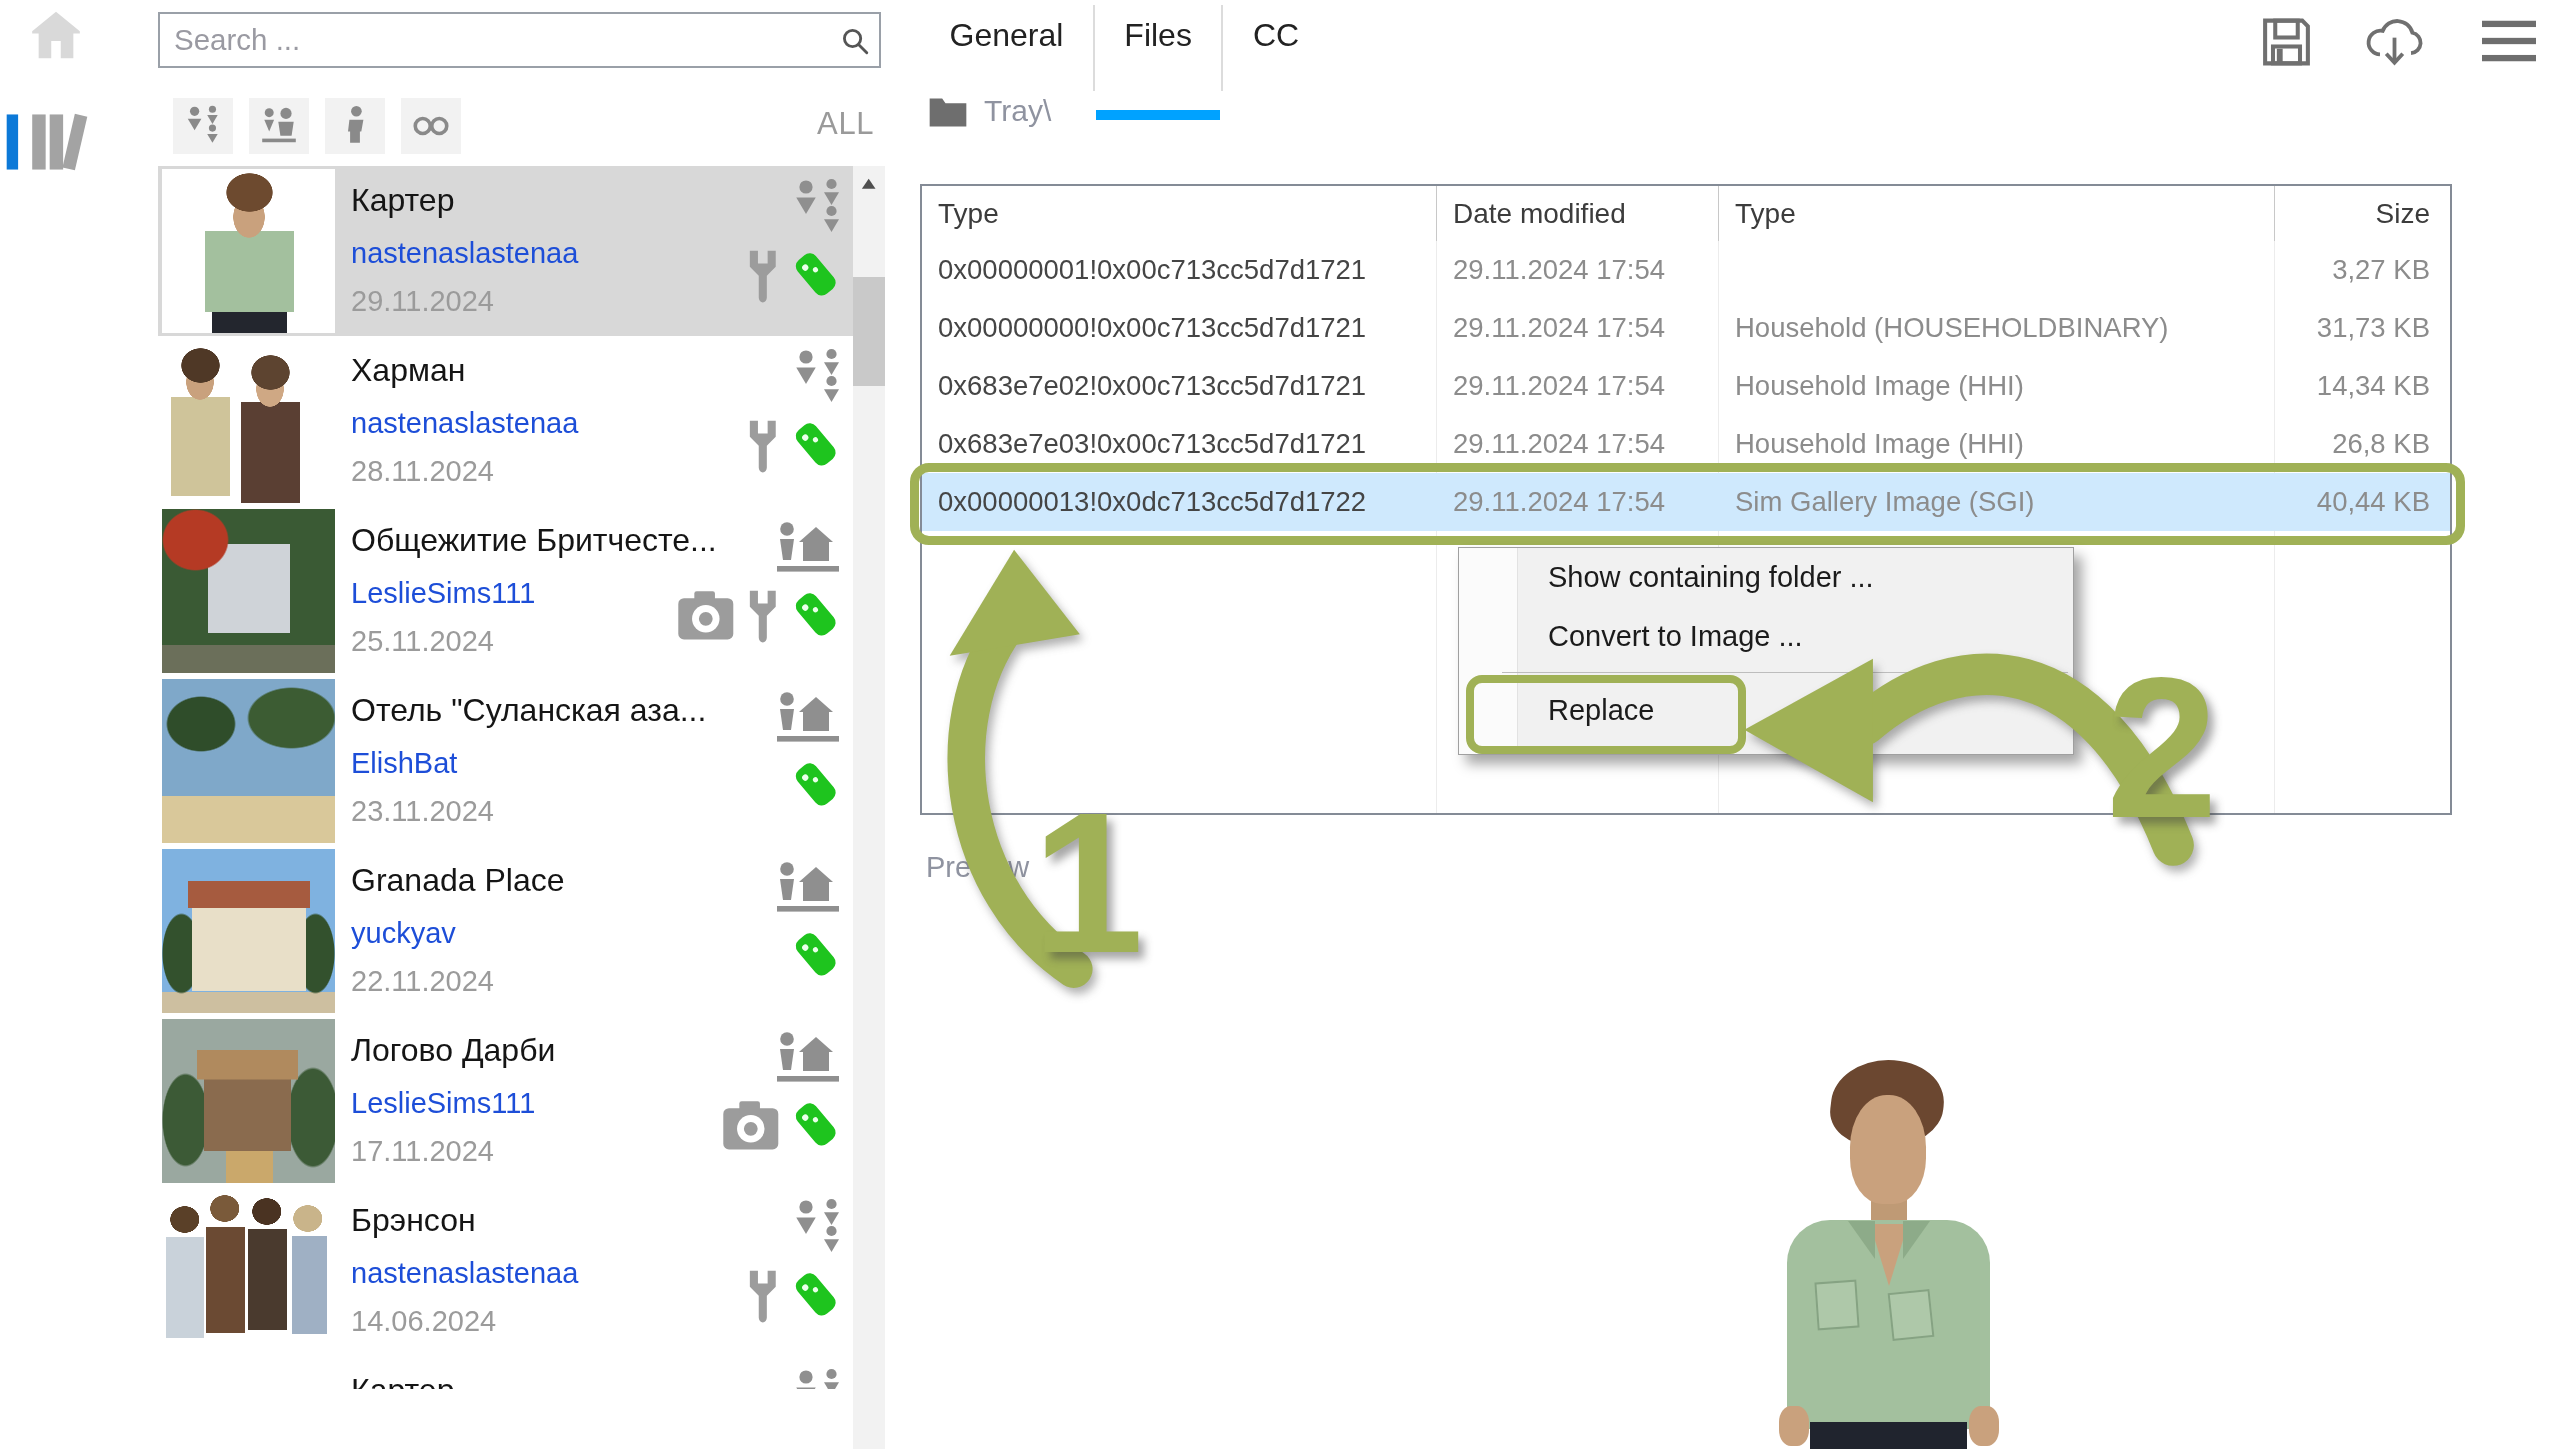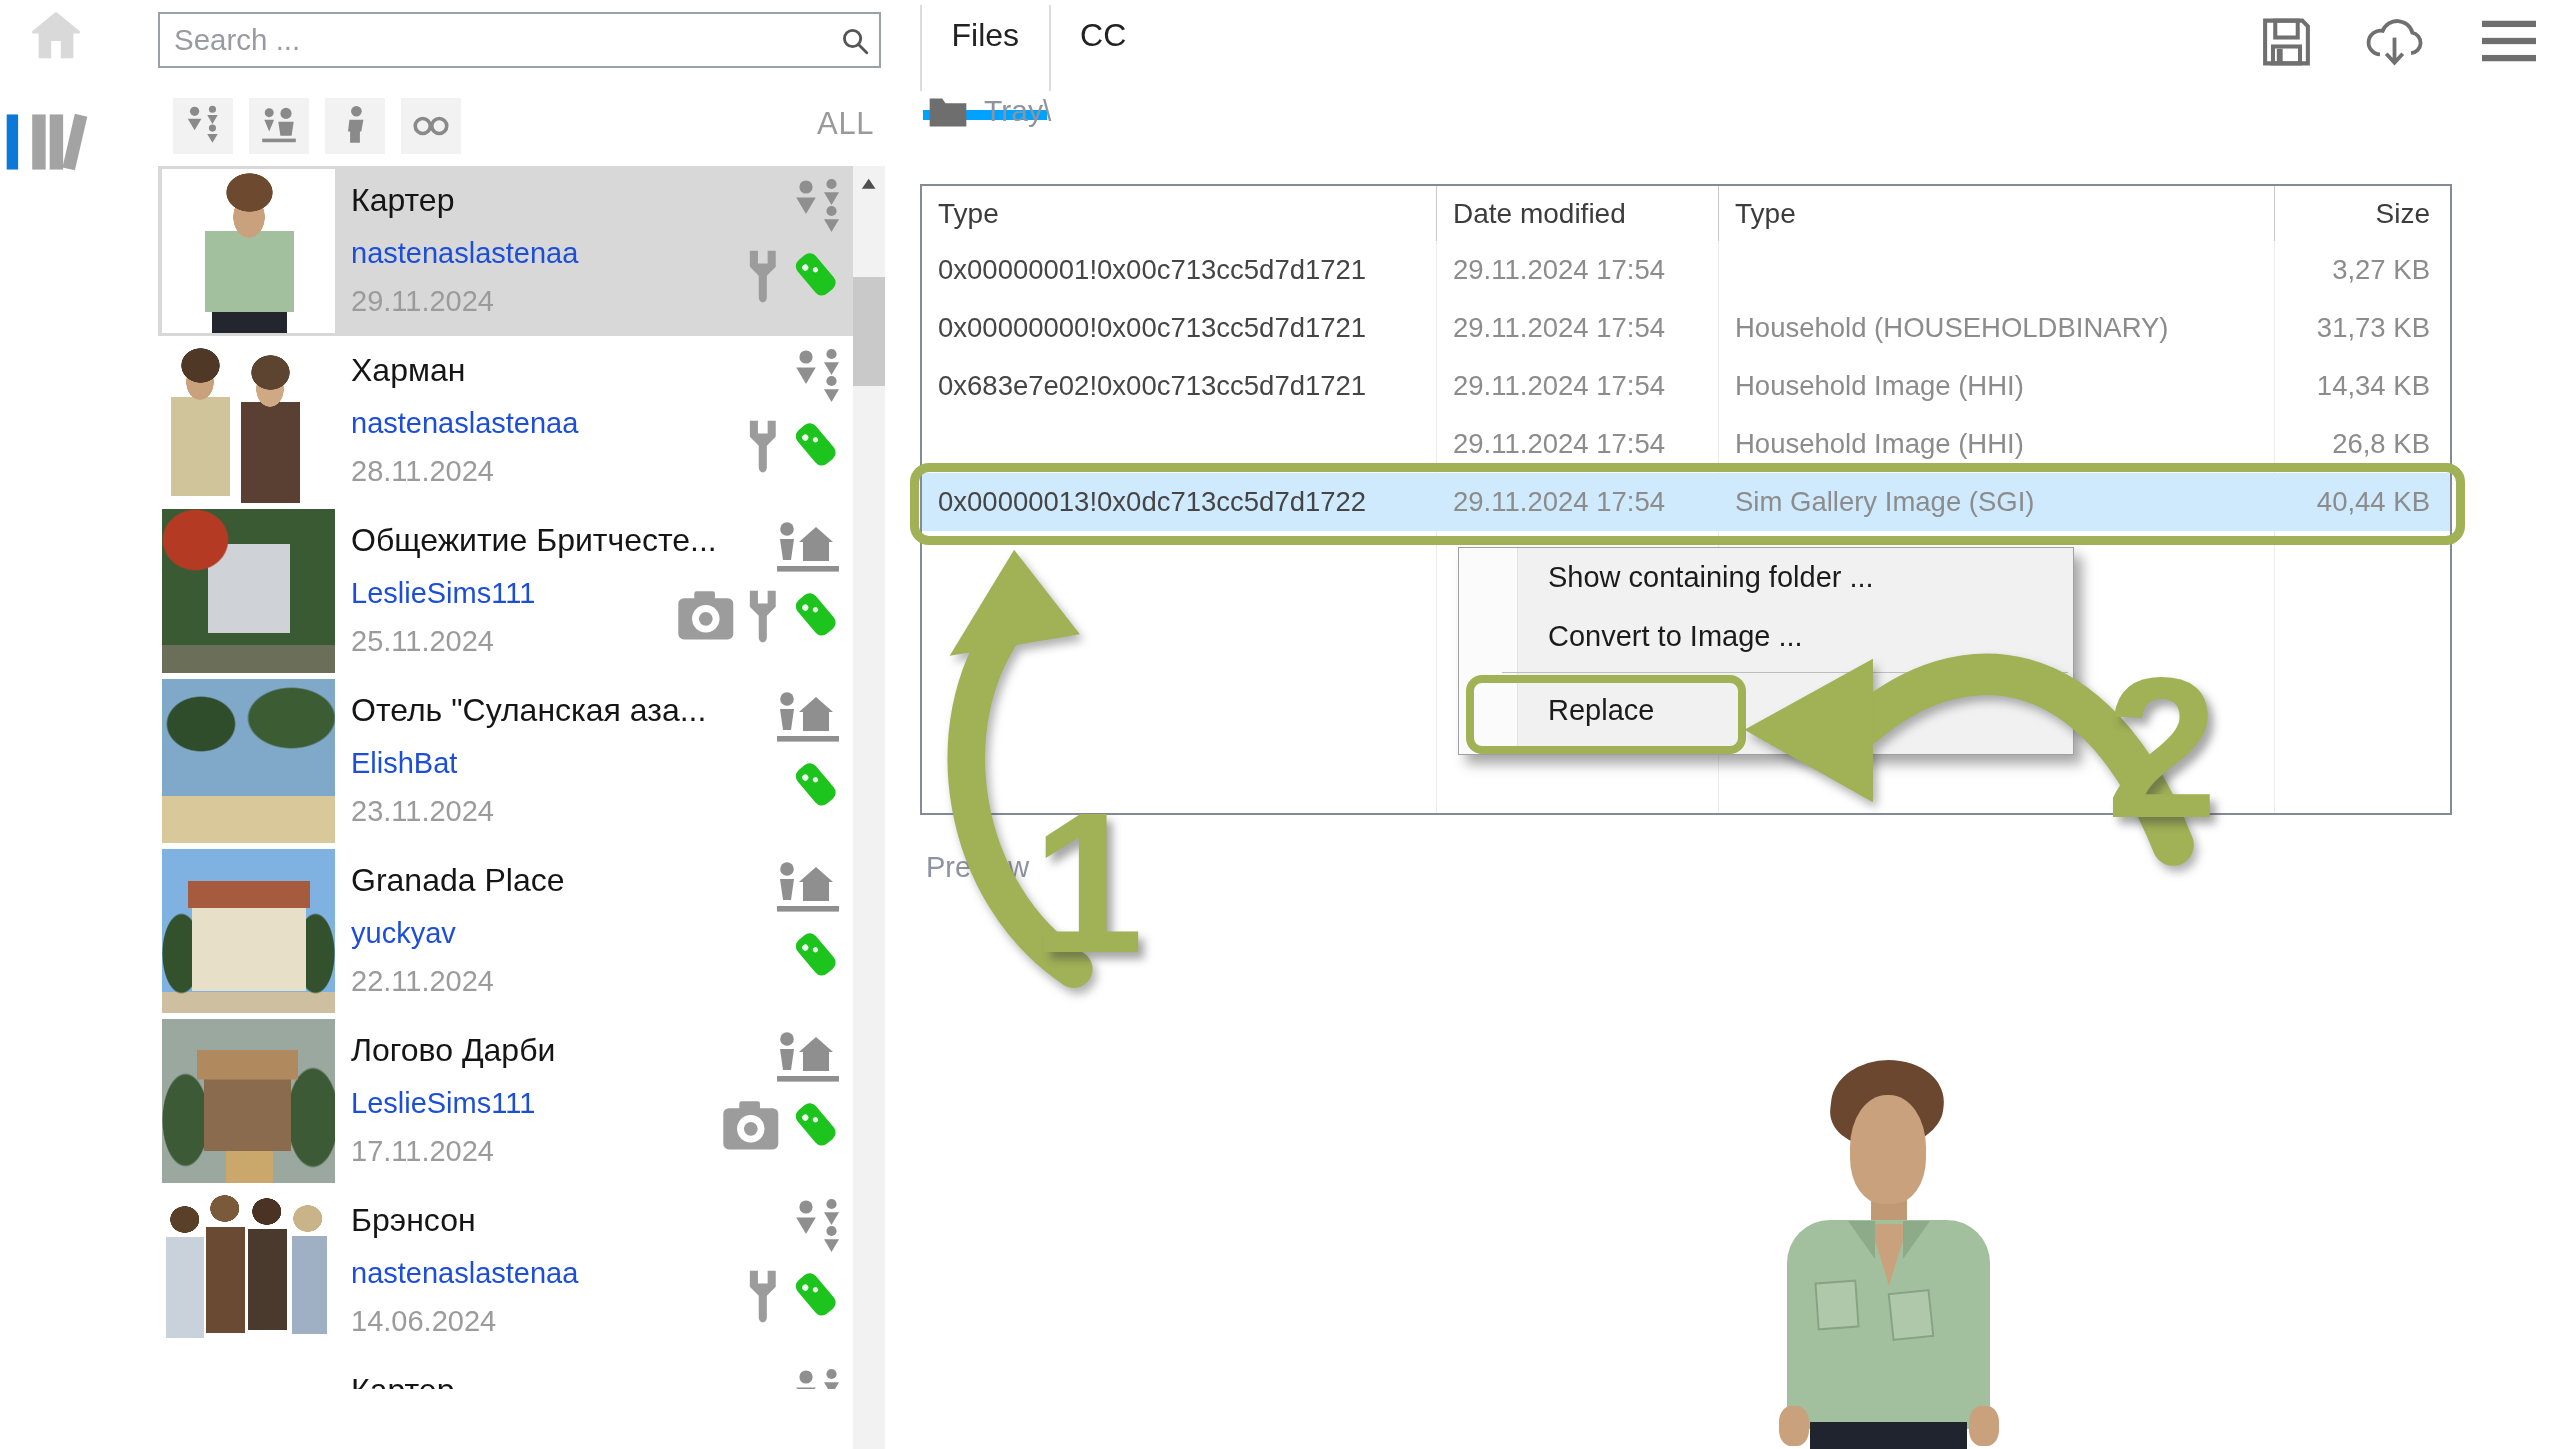--- a/index.html
+++ b/index.html
@@ -530,20 +530,21 @@
       <span>
           <svg width="17.4" height="13.4" viewBox="0 0 14 10">
             <path d="M7 1 L12.5 9 H1.5 Z" fill="#4f4f4f"></path>
           </svg>
         </span>
     </div>
     <div class="scroll-thumb"></div>
   </div>
 
   <div class="abs tab-strip">
+      <div class="tab">General</div>
       <div class="tab-sep"></div>
       <div class="tab active">Files</div>
       <div class="tab-sep"></div>
       <div class="tab">CC</div>
     </div>
 
   <button class="abs tr-btn save-btn">
     <span><svg width="55" height="54" viewBox="0 0 24 24" fill="none" stroke="#707070" stroke-width="1.8">
           <path d="M2.5 2.5 H19 L21.5 5 V21.5 H2.5 Z"></path>
           <rect x="7" y="2.5" width="10" height="7.5"></rect>
@@ -600,20 +601,21 @@
           <span class="c c2">Household (HOUSEHOLDBINARY)</span>
           <span class="c c3">31,73 KB</span>
         </div>
         <div class="t-row">
           <span class="c c0">0x683e7e02!0x00c713cc5d7d1721</span>
           <span class="c c1">29.11.2024 17:54</span>
           <span class="c c2">Household Image (HHI)</span>
           <span class="c c3">14,34 KB</span>
         </div>
         <div class="t-row">
+          <span class="c c0">0x683e7e03!0x00c713cc5d7d1721</span>
           <span class="c c1">29.11.2024 17:54</span>
           <span class="c c2">Household Image (HHI)</span>
           <span class="c c3">26,8 KB</span>
         </div>
         <div class="t-row selected">
           <span class="c c0">0x00000013!0x0dc713cc5d7d1722</span>
           <span class="c c1">29.11.2024 17:54</span>
           <span class="c c2">Sim Gallery Image (SGI)</span>
           <span class="c c3">40,44 KB</span>
         </div>

